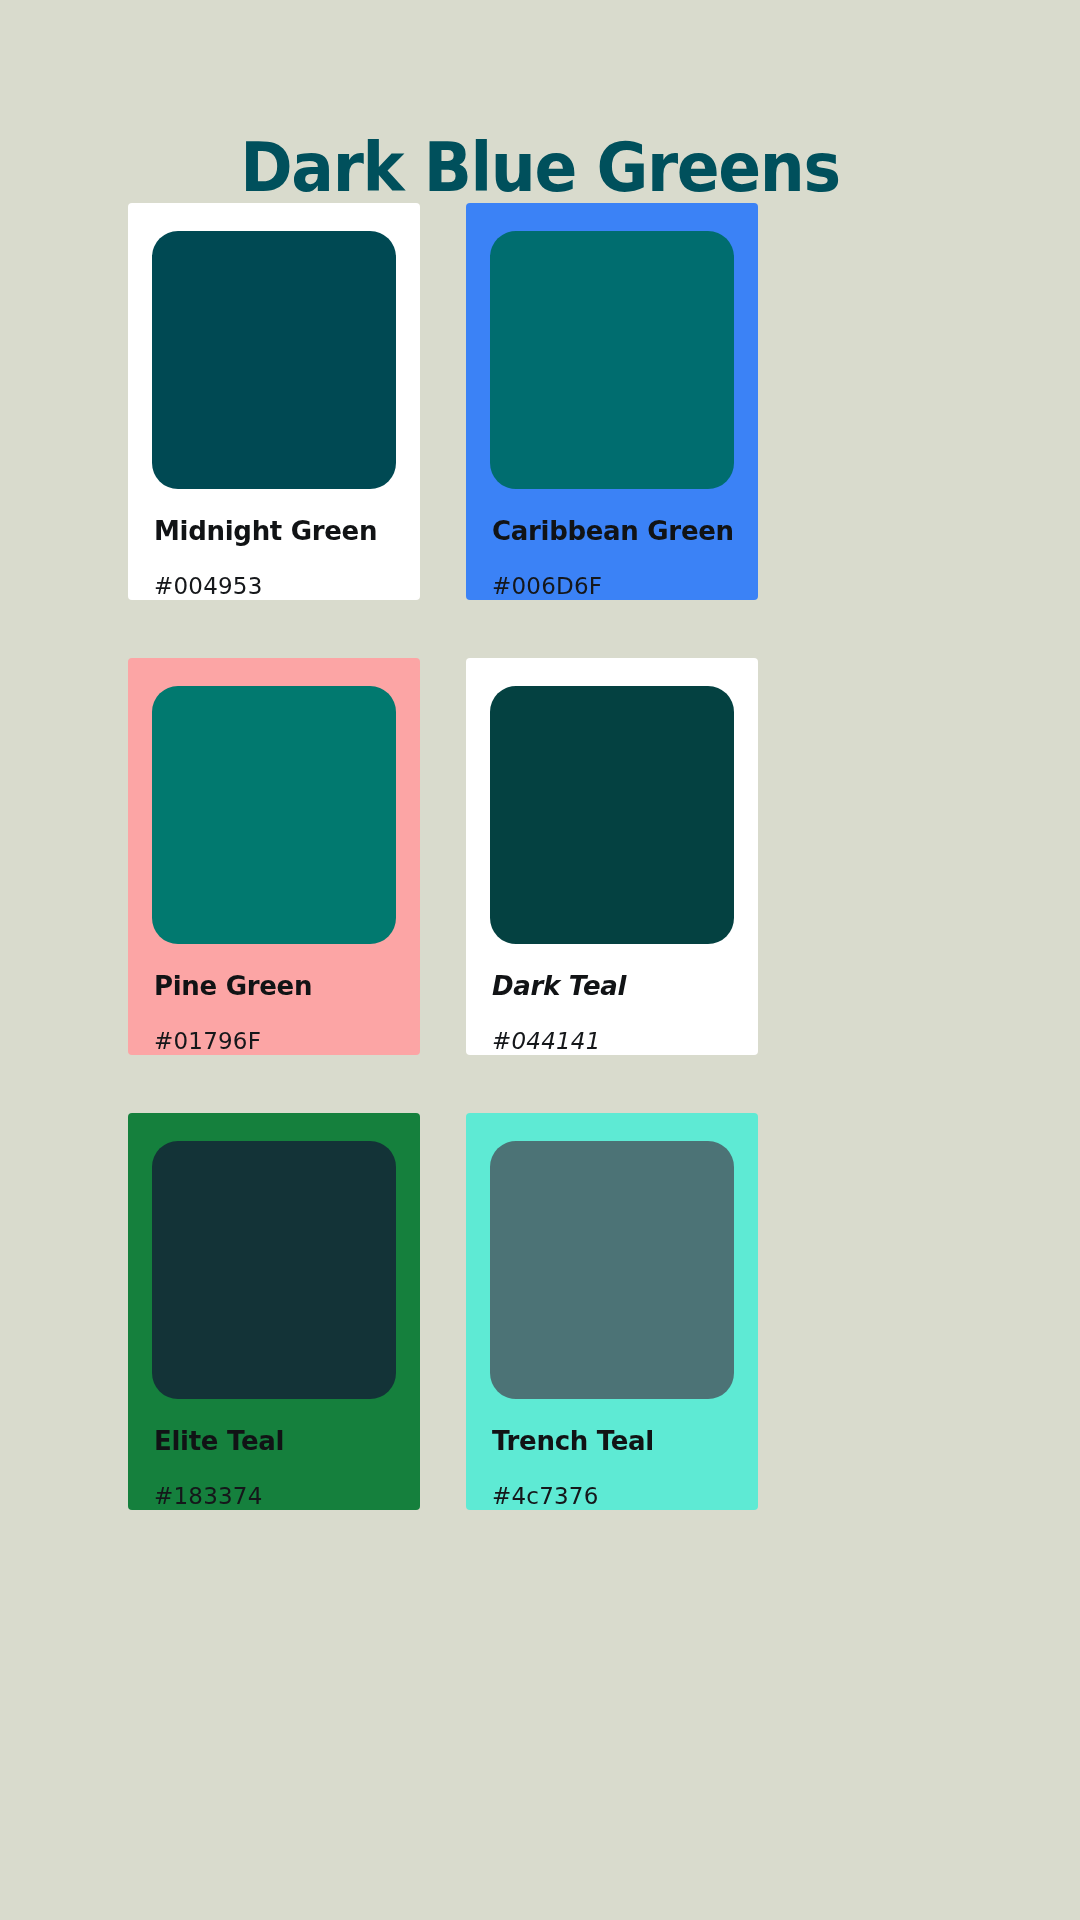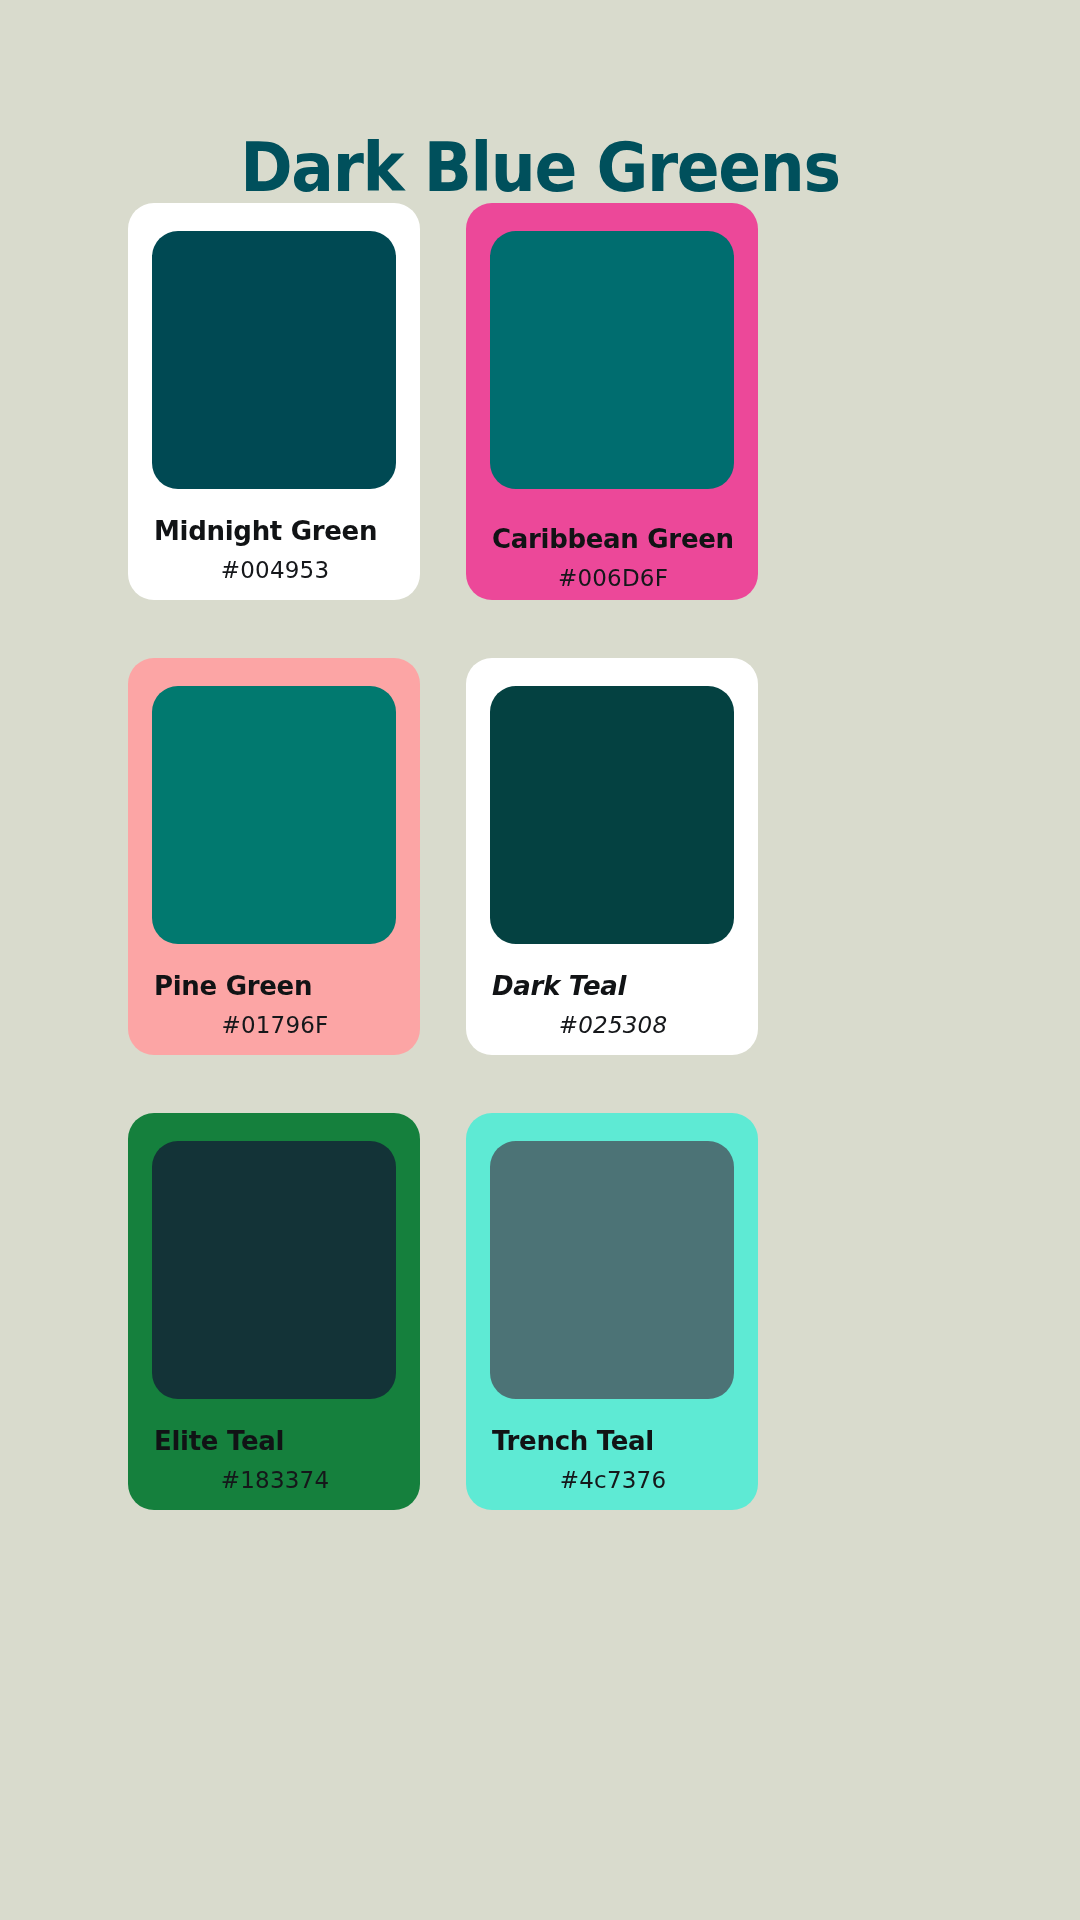--- a/index.html
+++ b/index.html
@@ -46,21 +46,21 @@
     width: 630px;
     display: grid;
     grid-template-columns: 292px 292px;
     grid-template-rows: 397px 397px 397px;
     column-gap: 46px;
     row-gap: 58px;
   }
 
   .swatch-card {
     background: #ffffff;
-    border-radius: 26px;
+    border-radius: 4px;
     box-sizing: border-box;
     padding: 28px 24px 0 24px;
     display: flex;
     flex-direction: column;
     overflow: hidden;
   }
 
   .swatch-chip {
     width: 244px;
     height: 258px;
@@ -77,69 +77,68 @@
     font-family: "DejaVu Sans", "Liberation Sans", sans-serif;
     font-weight: 700;
     font-size: 26px;
     line-height: 1.15;
     color: #111315;
     letter-spacing: -0.3px;
     white-space: nowrap;
   }
 
   .swatch-hex {
-    margin-top: 10px;
+    margin-top: 26px;
     font-family: "DejaVu Sans", "Liberation Sans", sans-serif;
     font-weight: 400;
     font-size: 23px;
     line-height: 1.15;
     color: #15171a;
     letter-spacing: 0.2px;
     white-space: nowrap;
-    text-align: center;
   }
 </style>
 </head>
 <body style="background: rgb(217, 219, 205);">
 
 <div id="poster">
 
   <h1 id="page-title" style="color: rgb(0, 80, 92);">Dark Blue Greens</h1>
 
   <div id="palette-grid">
 
     <div class="swatch-card" style="background: rgb(255, 255, 255);">
       <div class="swatch-chip" style="background:#004953;"></div>
       <div class="swatch-meta">
         <div class="swatch-name">Midnight Green</div>
         <div class="swatch-hex">#004953</div>
       </div>
     </div>
 
-    <div class="swatch-card" style="background: #ec4899; gap: 8px;">
+    <div class="swatch-card" style="background: #3b82f6;">
       <div class="swatch-chip" style="background:#006d6f;"></div>
       <div class="swatch-meta">
         <div class="swatch-name">Caribbean Green</div>
         <div class="swatch-hex">#006D6F</div>
       </div>
     </div>
 
     <div class="swatch-card" style="background: #fca5a5;">
       <div class="swatch-chip" style="background:#01796f;"></div>
       <div class="swatch-meta">
         <div class="swatch-name">Pine Green</div>
         <div class="swatch-hex">#01796F</div>
       </div>
     </div>
 
     <div class="swatch-card" style="background: rgb(255, 255, 255); font-style: italic;">
       <div class="swatch-chip" style="background:#044141;"></div>
       <div class="swatch-meta">
         <div class="swatch-name">Dark Teal</div>
-        <div class="swatch-hex">#025308</div>
+        <div class="swatch-hex">#044141</div>
       </div>
     </div>
 
     <div class="swatch-card" style="background: #15803d;">
       <div class="swatch-chip" style="background:#133337;"></div>
       <div class="swatch-meta">
         <div class="swatch-name">Elite Teal</div>
         <div class="swatch-hex">#183374</div>
       </div>
     </div>

